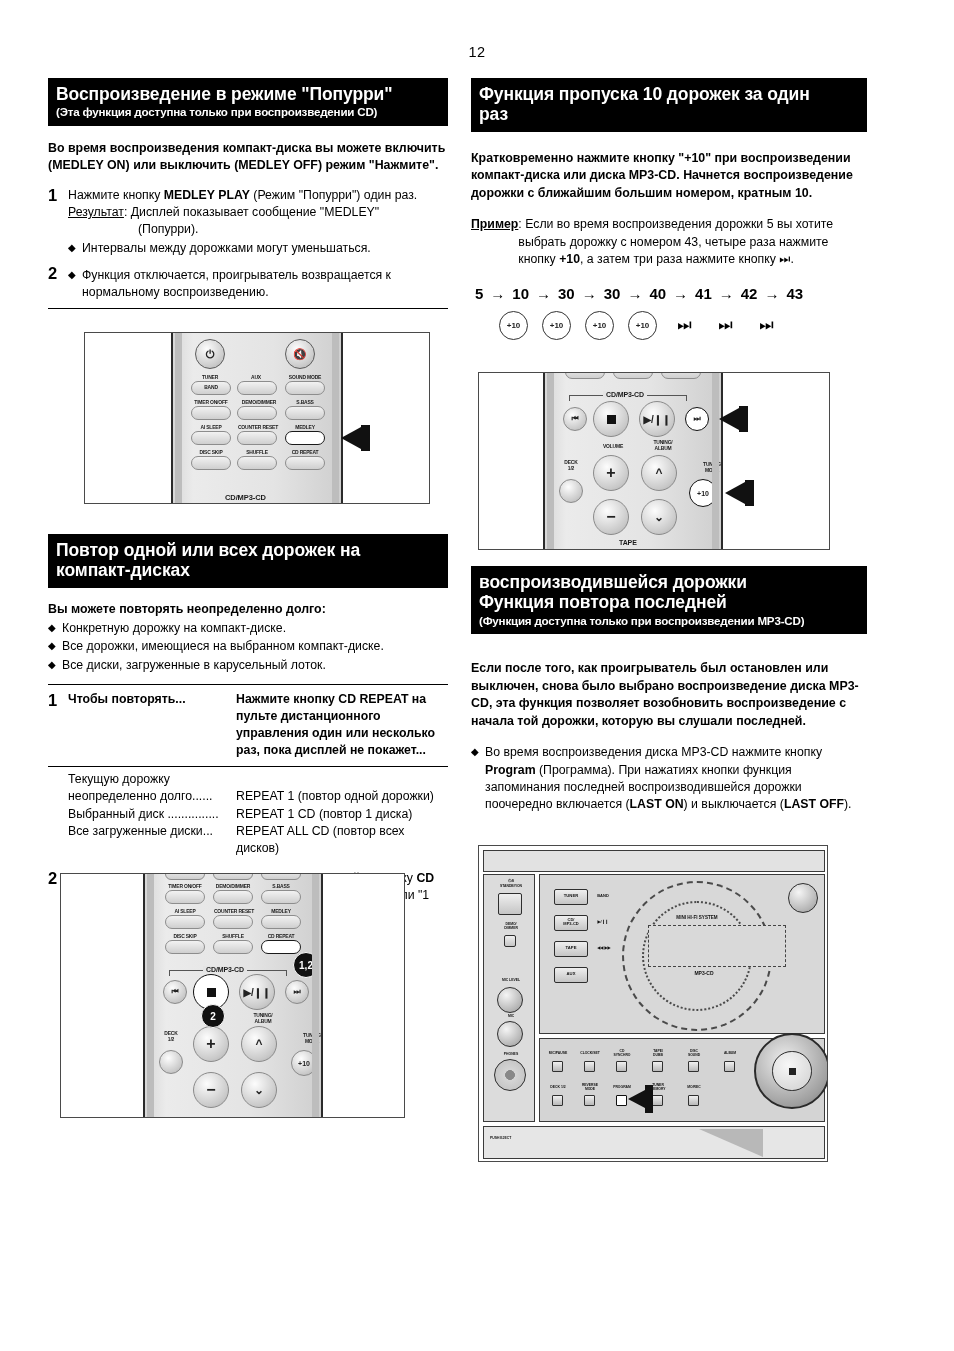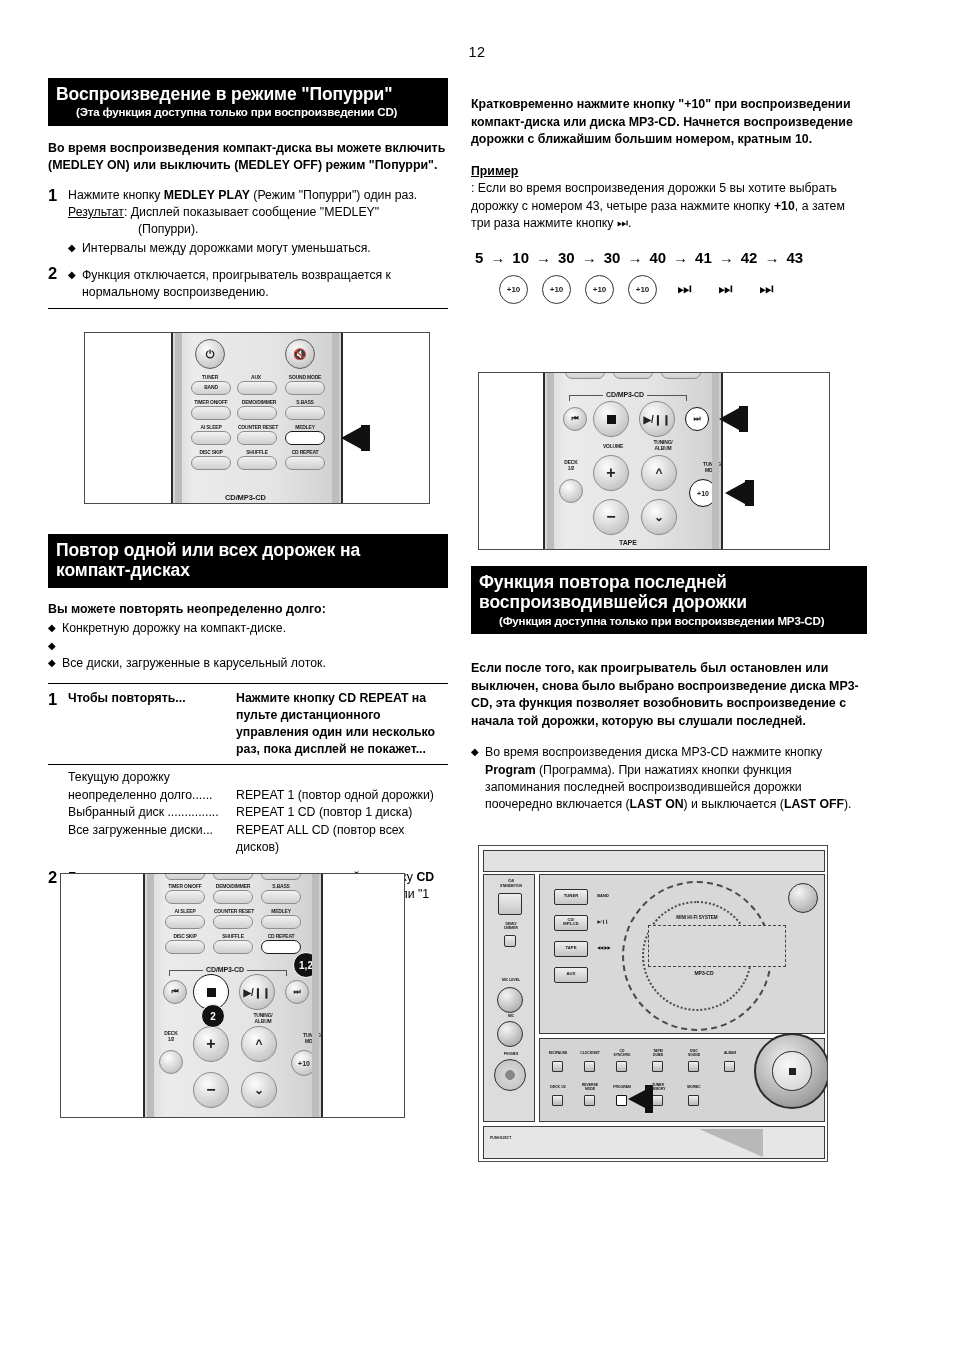--- a/index.html
+++ b/index.html
@@ -44,33 +44,31 @@
     line-height: 1.16;
     letter-spacing: -0.1px;
   }
   .band .sub {
     display: block;
     margin-top: 1px;
     font-size: 11.6px;
     font-weight: bold;
     line-height: 1.15;
     letter-spacing: -0.2px;
-    margin-left: 20px;
   }
 
   .intro {
     font-size: 12.4px;
     font-weight: bold;
     line-height: 1.42;
     margin-top: 14px;
   }
   .body-text {
     font-size: 12.3px;
     line-height: 1.42;
-    flex-direction: column;
   }
 
   .steps { margin-top: 12px; }
   .step {
     display: flex;
     align-items: flex-start;
     margin-bottom: 7px;
   }
   .step-num {
     font-size: 16.5px;
@@ -358,21 +356,21 @@
 
 <div class="page-number">12</div>
 
 <div class="col col-left">
 
   <div class="band">
     <h1>Воспроизведение в режиме "Попурри"</h1>
     <span class="sub">(Эта функция доступна только при воспроизведении CD)</span>
   </div>
 
-  <div class="intro">Во время воспроизведения компакт-диска вы можете включить (MEDLEY ON) или выключить (MEDLEY OFF) режим "Попурри".</div>
+  <div class="intro">Во время воспроизведения компакт-диска вы можете включить (MEDLEY ON) или выключить (MEDLEY OFF) режим "Нажмите".</div>
 
   <div class="steps">
     <div class="step">
       <div class="step-num">1</div>
       <div class="step-body">
         <div>
           <span>Нажмите кнопку </span><b>MEDLEY PLAY</b><span> (Режим "Попурри") один раз.</span>
         </div>
         <div>
           <span class="res-label">Результат</span><span>: Дисплей показывает сообщение "MEDLEY"</span>
@@ -449,20 +447,21 @@
   </div>
 
   <div class="intro" style="margin-top:13px;">Вы можете повторять неопределенно долго:</div>
   <div class="bullets">
     <div class="bullet">
       <span class="dot">◆</span>
       <span>Конкретную дорожку на компакт-диске.</span>
     </div>
     <div class="bullet">
       <span class="dot">◆</span>
+      <span>Все дорожки, имеющиеся на выбранном компакт-диске.</span>
     </div>
     <div class="bullet">
       <span class="dot">◆</span>
       <span>Все диски, загруженные в карусельный лоток.</span>
     </div>
   </div>
 
   <div class="rep-table">
     <div class="rep-head">
       <div class="num">1</div>
@@ -547,20 +546,24 @@
     <div class="rbtn" style="left:146px; top:176px; width:26px; height:26px; font-size:7px;">
       <span>+10</span>
     </div>
 
     <div class="badge" style="left:148px; top:78px; width:24px; height:24px;">1,2</div>
     <div class="badge" style="left:56px; top:130px; width:22px; height:22px;">2</div>
   </div>
 </div>
 
 <div class="col col-right">
+  <div class="band">
+    <h1>Функция пропуска 10 дорожек за один</h1>
+    <h1>раз</h1>
+  </div>
 
   <div class="intro" style="margin-top:18px;">Кратковременно нажмите кнопку "+10" при воспроизведении компакт-диска или диска MP3-CD. Начнется воспроизведение дорожки с ближайшим большим номером, кратным 10.</div>
 
   <div class="body-text" style="margin-top:14px; display:flex;">
     <div style="flex:0 0 auto;">
       <span class="res-label b">Пример</span>
     </div>
     <div style="flex:1;">
       <span>: Если во время воспроизведения дорожки 5 вы хотите выбрать дорожку с номером 43, четыре раза нажмите кнопку </span><b>+10</b><span>, а затем три раза нажмите кнопку </span><span>⏭</span><span>.</span>
     </div>
@@ -631,22 +634,22 @@
     <div class="group-label" style="left:74px; top:166px;">TAPE</div>
   </div>
   <div class="callout-arrow" style="left:240px; top:35px;"></div>
   <div class="callout-bar" style="left:260px; top:33px; height:26px;"></div>
   <div class="callout-arrow" style="left:246px; top:109px;"></div>
   <div class="callout-bar" style="left:266px; top:107px; height:26px;"></div>
 </div>
 
 <div class="col col-right" style="top:566px;">
   <div class="band">
+    <h1>воспроизводившейся дорожки</h1>
     <h1>Функция повтора последней</h1>
-    <h1>воспроизводившейся дорожки</h1>
     <span class="sub">(Функция доступна только при воспроизведении MP3-CD)</span>
   </div>
 
   <div class="intro" style="margin-top:26px;">Если после того, как проигрыватель был остановлен или выключен, снова было выбрано воспроизведение диска MP3-CD, эта функция позволяет возобновить воспроизведение с начала той дорожки, которую вы слушали последней.</div>
 
   <div class="bullet" style="margin-top:14px;">
     <span class="dot">◆</span>
     <span><span>Во время воспроизведения диска MP3-CD нажмите кнопку </span><b>Program</b><span> (Программа). При нажатиях кнопки функция запоминания последней воспроизводившейся дорожки поочередно включается (</span><b>LAST ON</b><span>) и выключается (</span><b>LAST OFF</b><span>).</span></span>
   </div>
 </div>

